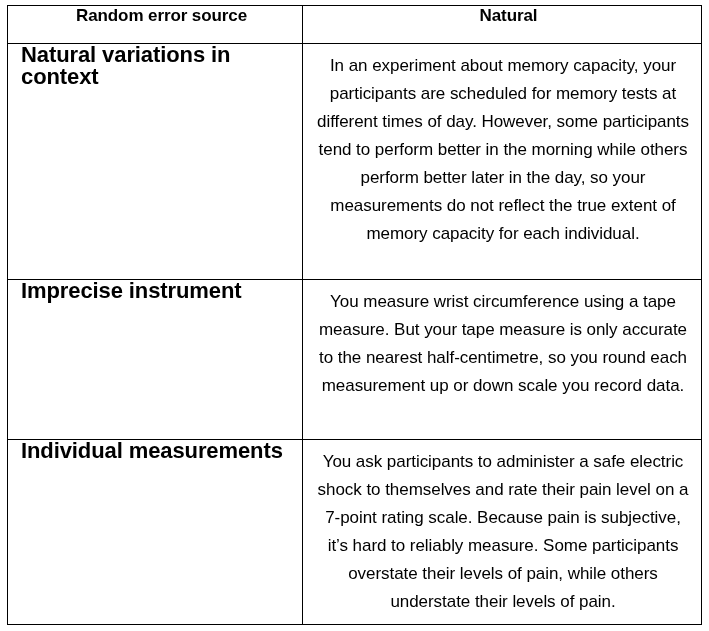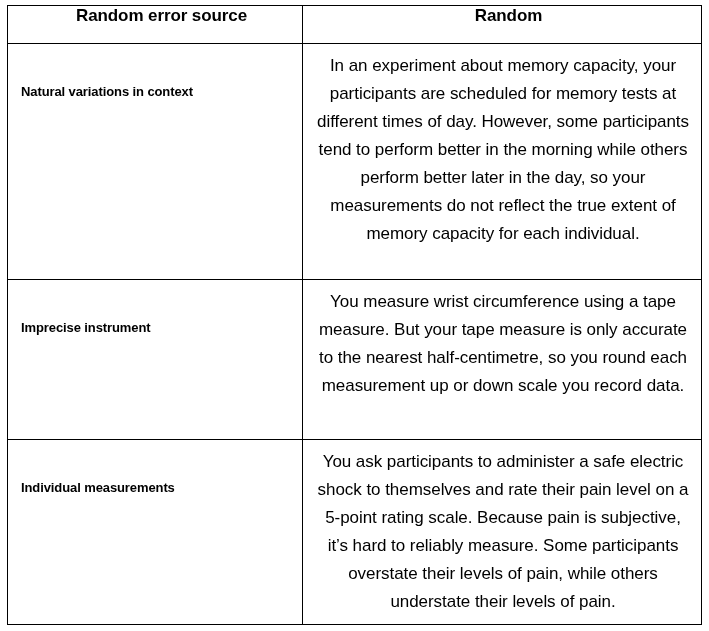--- a/index.html
+++ b/index.html
@@ -58,26 +58,25 @@
     padding: 0 0 0 13px;
     letter-spacing: -0.1px;
     white-space: nowrap;
   }
 
   
   td.source-cell {
     vertical-align: middle;
   }
   .source-inner {
-    font-size: 13px;
+    font-size: 22px;
     font-weight: bold;
     line-height: 22px;
     padding: 0 8px 0 13px;
     letter-spacing: -0.1px;
-    margin-top: 37px;
   }
 
   td.example-cell {
     vertical-align: top;
   }
   .example-inner {
     font-size: 17px;
     font-weight: normal;
     line-height: 28px;
     padding: 8px 10px 8px 12px;
@@ -100,21 +99,21 @@
       <col class="col-source">
       <col class="col-example">
     </colgroup>
 
     <thead>
       <tr>
         <th>
           <div class="th-inner">Random error source</div>
         </th>
         <th>
-          <div class="th-inner">Random</div>
+          <div class="th-inner">Natural</div>
         </th>
       </tr>
     </thead>
 
     <tbody>
 
       <tr class="row-1">
         <td class="source-cell">
           <div class="source-inner">Natural variations in context</div>
         </td>
@@ -130,20 +129,20 @@
         <td class="example-cell">
           <div class="example-inner">You measure wrist circumference using a tape measure. But your tape measure is only accurate to the nearest half-centimetre, so you round each measurement up or down scale you record data.</div>
         </td>
       </tr>
 
       <tr class="row-3">
         <td class="source-cell">
           <div class="source-inner">Individual measurements</div>
         </td>
         <td class="example-cell">
-          <div class="example-inner">You ask participants to administer a safe electric shock to themselves and rate their pain level on a 5-point rating scale. Because pain is subjective, it’s hard to reliably measure. Some participants overstate their levels of pain, while others understate their levels of pain.</div>
+          <div class="example-inner">You ask participants to administer a safe electric shock to themselves and rate their pain level on a 7-point rating scale. Because pain is subjective, it’s hard to reliably measure. Some participants overstate their levels of pain, while others understate their levels of pain.</div>
         </td>
       </tr>
 
     </tbody>
   </table>
 
 </div>
 
 </body></html>

